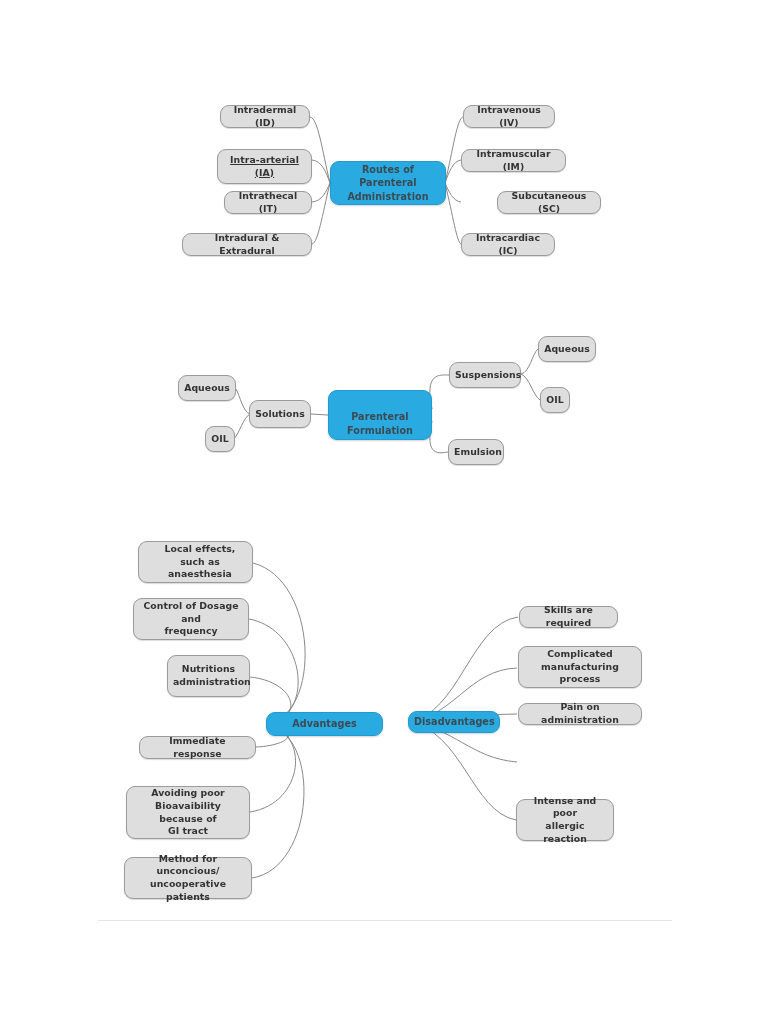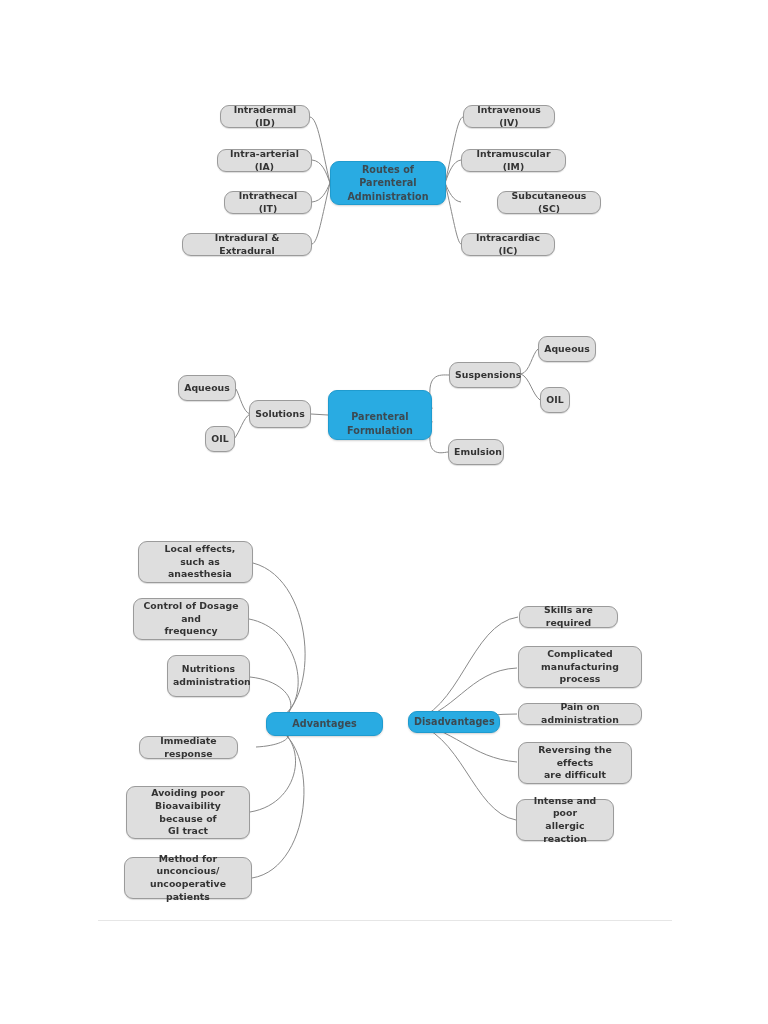--- a/index.html
+++ b/index.html
@@ -122,21 +122,21 @@
   <div class="map" style="left:0;top:0;width:768px;height:300px;">
 
     <div class="node central" style="left:330px;top:161px;width:116px;height:44px;">
       <span class="txt">Routes of Parenteral
 Administration</span>
     </div>
 
     <div class="node" style="left:220px;top:105px;width:90px;height:23px;">
       <span class="txt">Intradermal (ID)</span>
     </div>
-    <div class="node" style="left:217px;top:149px;width:95px;height:23px;">
+    <div class="node" style="left:217px;top:149px;width:95px;height:35px;text-decoration:underline;">
       <span class="txt">Intra-arterial (IA)</span>
     </div>
     <div class="node" style="left:224px;top:191px;width:88px;height:23px;">
       <span class="txt">Intrathecal (IT)</span>
     </div>
     <div class="node" style="left:182px;top:233px;width:130px;height:23px;">
       <span class="txt">Intradural &amp; Extradural</span>
     </div>
 
     <div class="node" style="left:463px;top:105px;width:92px;height:23px;">
@@ -195,21 +195,21 @@
 anaesthesia</span>
     </div>
     <div class="node" style="left:133px;top:598px;width:116px;height:42px;">
       <span class="txt">Control of Dosage and
 frequency</span>
     </div>
     <div class="node" style="left:167px;top:655px;width:83px;height:42px;">
       <span class="txt">Nutritions
 administration</span>
     </div>
-    <div class="node" style="left:139px;top:736px;width:99px;height:23px;">
+    <div class="node" style="left:139px;top:736px;width:117px;height:23px;">
       <span class="txt">Immediate response</span>
     </div>
     <div class="node" style="left:126px;top:786px;width:124px;height:53px;">
       <span class="txt">Avoiding poor
 Bioavaibility because of
 GI tract</span>
     </div>
     <div class="node" style="left:124px;top:857px;width:128px;height:42px;">
       <span class="txt">Method for unconcious/
 uncooperative patients</span>
@@ -222,24 +222,20 @@
     <div class="node" style="left:519px;top:606px;width:99px;height:22px;">
       <span class="txt">Skills are required</span>
     </div>
     <div class="node" style="left:518px;top:646px;width:124px;height:42px;">
       <span class="txt">Complicated
 manufacturing process</span>
     </div>
     <div class="node" style="left:518px;top:703px;width:124px;height:22px;">
       <span class="txt">Pain on administration</span>
     </div>
-    <div class="node" style="left:518px;top:742px;width:114px;height:42px;">
-      <span class="txt">Reversing the effects
-are difficult</span>
-    </div>
     <div class="node" style="left:516px;top:799px;width:98px;height:42px;">
       <span class="txt">Intense and poor
 allergic reaction</span>
     </div>
   </div>
 
   <div class="hrule" style="left:98px;top:920px;width:574px;"></div>
 
 </div>
 

